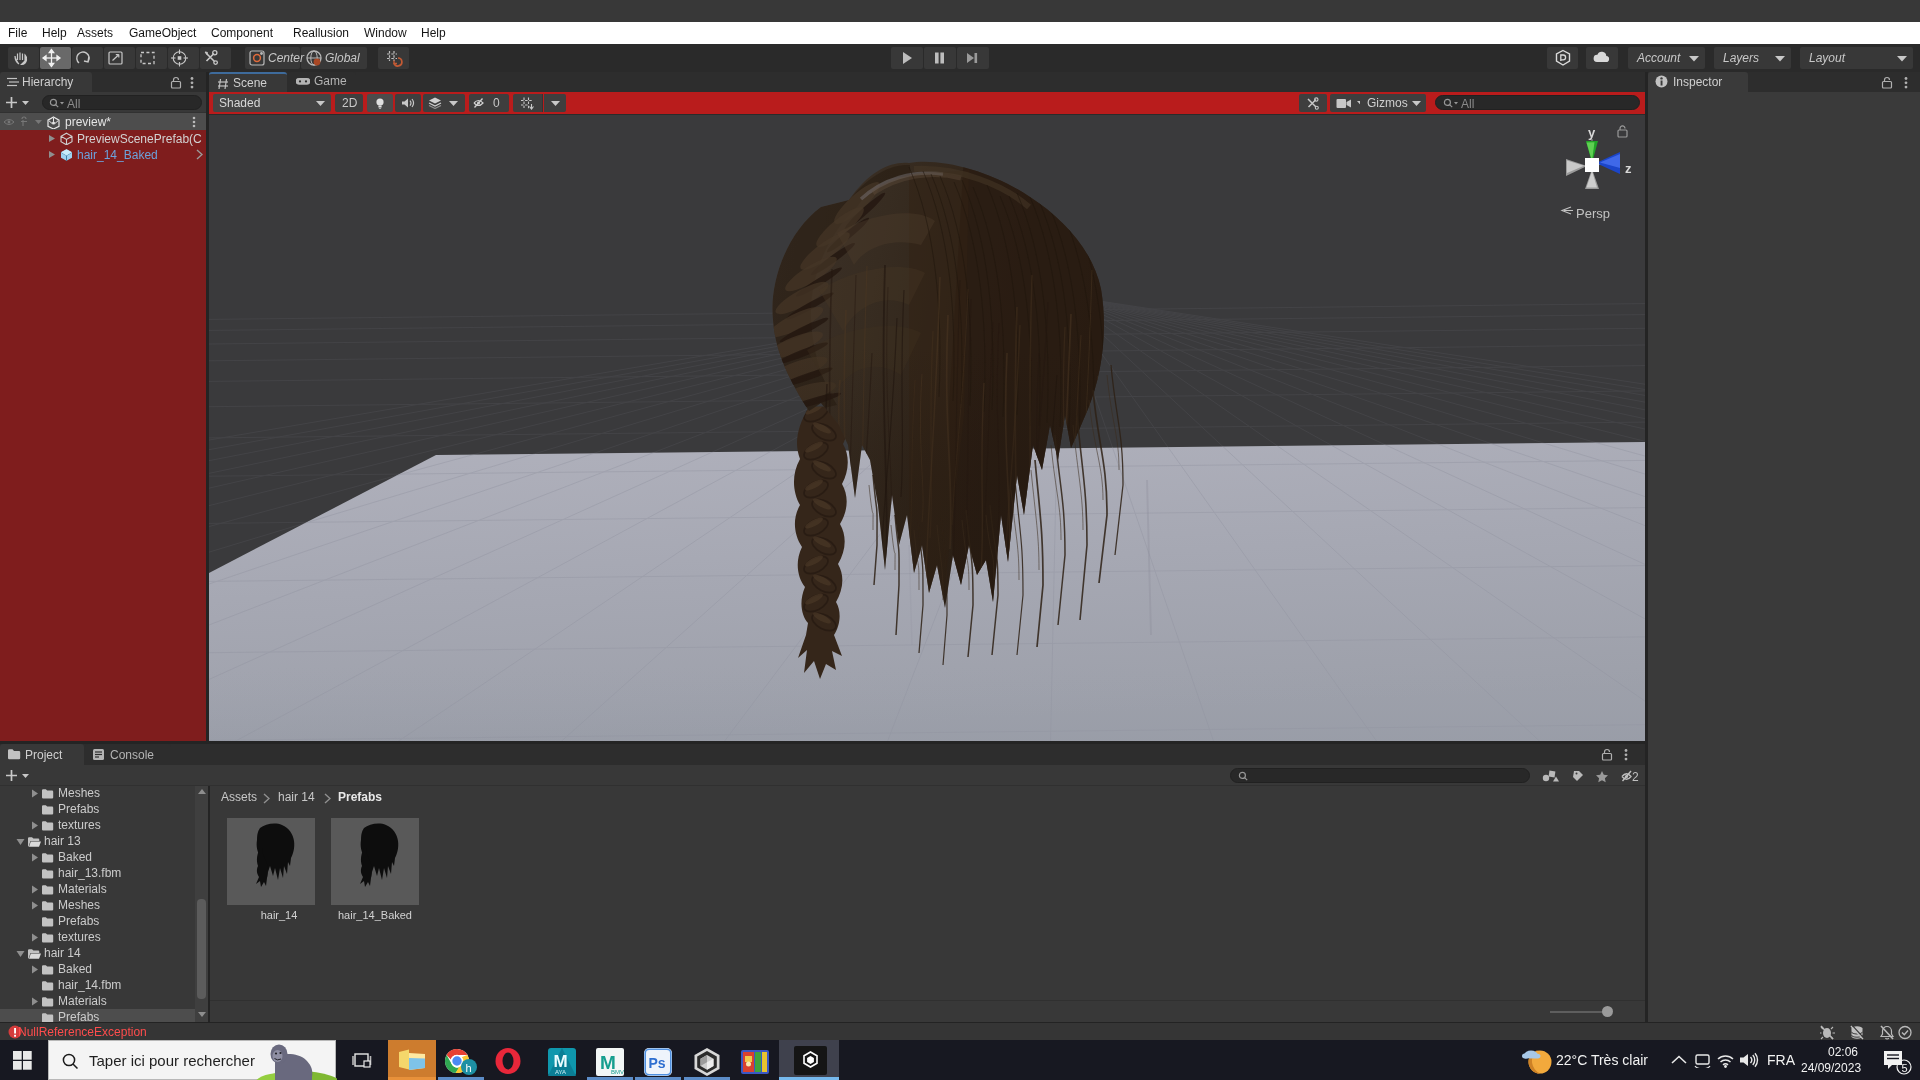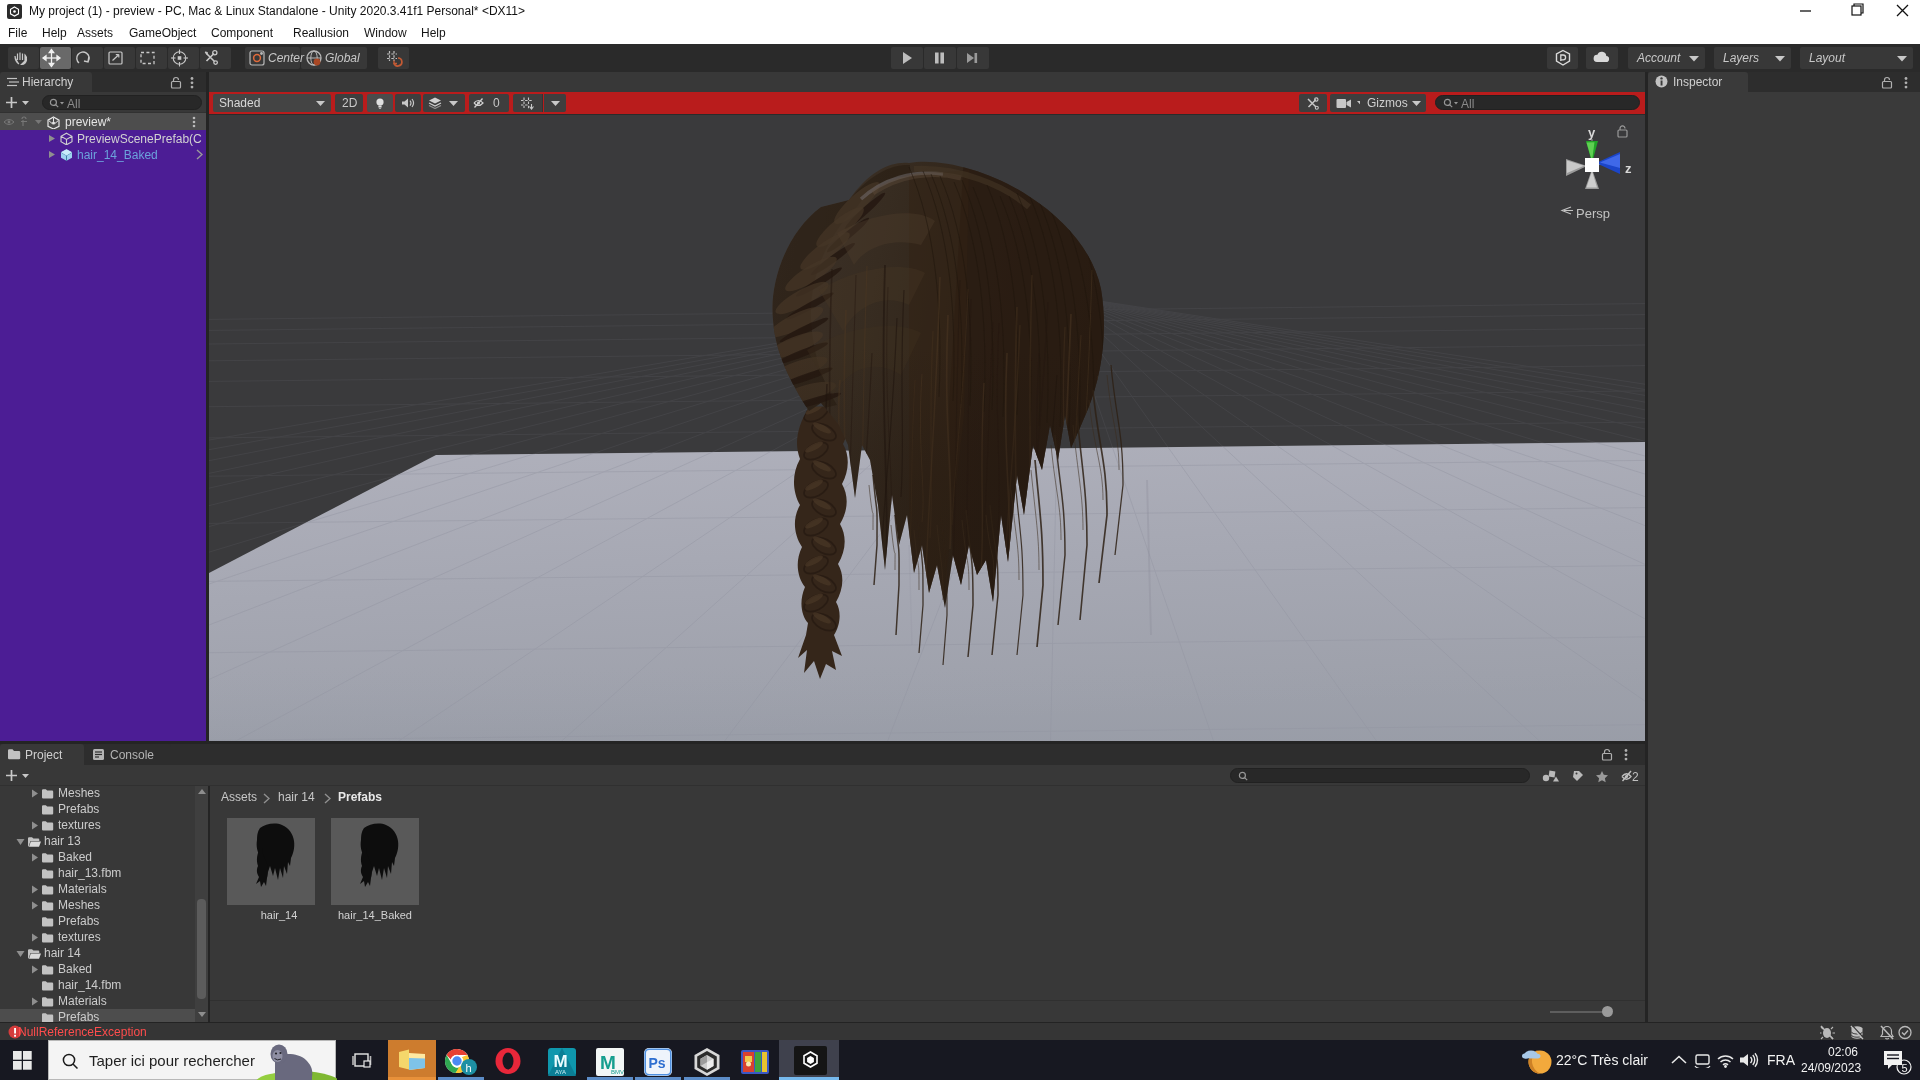--- a/index.html
+++ b/index.html
@@ -19,52 +19,38 @@
   #toolbar { left:0; top:44px; width:1920px; height:28px; background:#2a2a2a;font-style:italic; }
   .tbtn { position:absolute; top:3px; height:22px; background:#383838; border-radius:2px; }
   .tbtn.sel { background:#696969; }
   .tlabel { color:#c8c8c8; font-size:12px; }
 
   
   .tabbar { background:#2d2d2d; }
   .tab { position:absolute; top:0; height:20px; background:#383838; color:#cfcfcf;
     font-size:12px; border-radius:3px 3px 0 0; }
   .tab.inactive { background:#2d2d2d; color:#b4b4b4; }
-  #hierarchy { left:0; top:72px; width:206px; height:672px; background:#4c1d95; }
+  #hierarchy { left:0; top:72px; width:206px; height:672px; background:#7f1d1d; }
   #scenepanel { left:209px; top:72px; width:1436px; height:672px; background:#383838; }
   #inspector { left:1648px; top:72px; width:272px; height:950px; background:#3a3a3a; }
   #project { left:0; top:744px; width:1645px; height:278px; background:#383838; }
   .vdiv { background:#242424; }
 
   .searchfield { position:absolute; background:#282828; border:1px solid #212121;
     border-radius:9px; }
   .row { position:absolute; left:0; width:100%; height:16px; color:#cccccc; font-size:12px; }
 
   #statusbar { left:0; top:1022px; width:1920px; height:18px; background:#353535;
     border-top:1px solid #232323; }
 
   #taskbar { left:0; top:1040px; width:1920px; height:40px; background:#171821; }
 </style>
 </head>
 <body>
 <div id="stage">
-  <div class="abs" id="titlebar">
-    <svg class="abs" style="left:7px;top:4px" width="15" height="15">
-      <rect x="0" y="0" width="15" height="15" rx="2" fill="#2b2b2b"></rect>
-      <path d="M7.5 3 L11.5 5.3 V9.8 L7.5 12 L3.5 9.8 V5.3 Z" fill="none" stroke="#fff" stroke-width="1.1"></path>
-      <circle cx="7.5" cy="7.5" r="1.3" fill="#fff"></circle>
-    </svg>
-    <span class="abs" style="left:29px;top:4px">My project (1) - preview - PC, Mac &amp; Linux Standalone - Unity 2020.3.41f1 Personal* &lt;DX11&gt;</span>
-    <svg class="abs" style="left:1786px;top:0" width="134" height="22">
-      <line x1="14" y1="11" x2="25" y2="11" stroke="#111" stroke-width="1.3"></line>
-      <rect x="66" y="6" width="9" height="9" fill="none" stroke="#111" stroke-width="1.2"></rect>
-      <path d="M68 6 V4 H77 V13 H75" fill="none" stroke="#111" stroke-width="1.2"></path>
-      <path d="M111 5 L122 16 M122 5 L111 16" stroke="#111" stroke-width="1.3"></path>
-    </svg>
-  </div>
   <div class="abs" id="menubar">
     <span class="menuitem" style="left:8px">File</span>
     <span class="menuitem" style="left:42px">Help</span>
     <span class="menuitem" style="left:77px">Assets</span>
     <span class="menuitem" style="left:129px">GameObject</span>
     <span class="menuitem" style="left:211px">Component</span>
     <span class="menuitem" style="left:293px">Reallusion</span>
     <span class="menuitem" style="left:364px">Window</span>
     <span class="menuitem" style="left:421px">Help</span>
   </div>
@@ -263,20 +249,41 @@
         <path d="M1 4.3 L6.5 7.4 L12 4.3 M6.5 7.4 V12.8" fill="none" stroke="#3f7fa6" stroke-width="1"></path>
         <path d="M6.5 1.2 L12 4.3 L6.5 7.4 L1 4.3 Z" fill="#c8ecfb"></path>
       </svg>
       <span class="abs" style="left:77px;top:1.5px;color:#6ca2dc">hair_14_Baked</span>
       <svg class="abs" style="left:196px;top:3px" width="7" height="11">
           <path d="M1 1 L6 5.5 L1 10" fill="none" stroke="#9a9a9a" stroke-width="1.4"></path>
         </svg>
     </div>
   </div>
   <div class="abs" id="scenepanel">
+    <div class="abs tabbar" style="left:0;top:0;width:1436px;height:20px">
+      <div class="tab" style="left:0;width:78px;border-top:2px solid #3e6b9c">
+        <svg class="abs" style="left:8px;top:4px" width="12" height="12">
+          <g stroke="#c2c2c2" stroke-width="1.2">
+              <line x1="3.5" y1="1" x2="2" y2="11"></line>
+              <line x1="9.5" y1="1" x2="8" y2="11"></line>
+              <line x1="1" y1="4" x2="11" y2="4"></line>
+              <line x1="1" y1="8" x2="11" y2="8"></line>
+            </g>
+        </svg>
+        <span class="abs" style="left:24px;top:2px">Scene</span>
+      </div>
+      <div class="tab inactive" style="left:79px;width:68px">
+        <svg class="abs" style="left:8px;top:5px" width="14" height="10">
+          <path d="M3 1 h8 a3.4 3.4 0 0 1 0 6.8 h-8 a3.4 3.4 0 0 1 0 -6.8 Z" fill="#b4b4b4"></path>
+          <circle cx="4" cy="4.4" r="1.1" fill="#2d2d2d"></circle>
+            <circle cx="10" cy="4.4" r="1.1" fill="#2d2d2d"></circle>
+        </svg>
+        <span class="abs" style="left:26px;top:2px">Game</span>
+      </div>
+    </div>
 
     <div class="abs" style="left:0;top:20px;width:1436px;height:23px;background:#b91c1c;border-bottom:1px solid #2b2b2b">
       <div class="abs" style="left:4px;top:2px;width:118px;height:18px;background:#444444;border-radius:2px">
         <span class="abs" style="left:6px;top:2px;font-size:12px;color:#d8d8d8">Shaded</span>
         <svg class="abs" style="left:103px;top:7px" width="9" height="6">
             <path d="M0 0 L4.5 5 L9 0 Z" fill="#c8c8c8"></path>
           </svg>
       </div>
       <div class="abs" style="left:126px;top:2px;width:28px;height:18px;background:#3e3e3e;border-radius:2px">
         <span class="abs" style="left:7px;top:2px;font-size:12px;color:#c8c8c8">2D</span>

